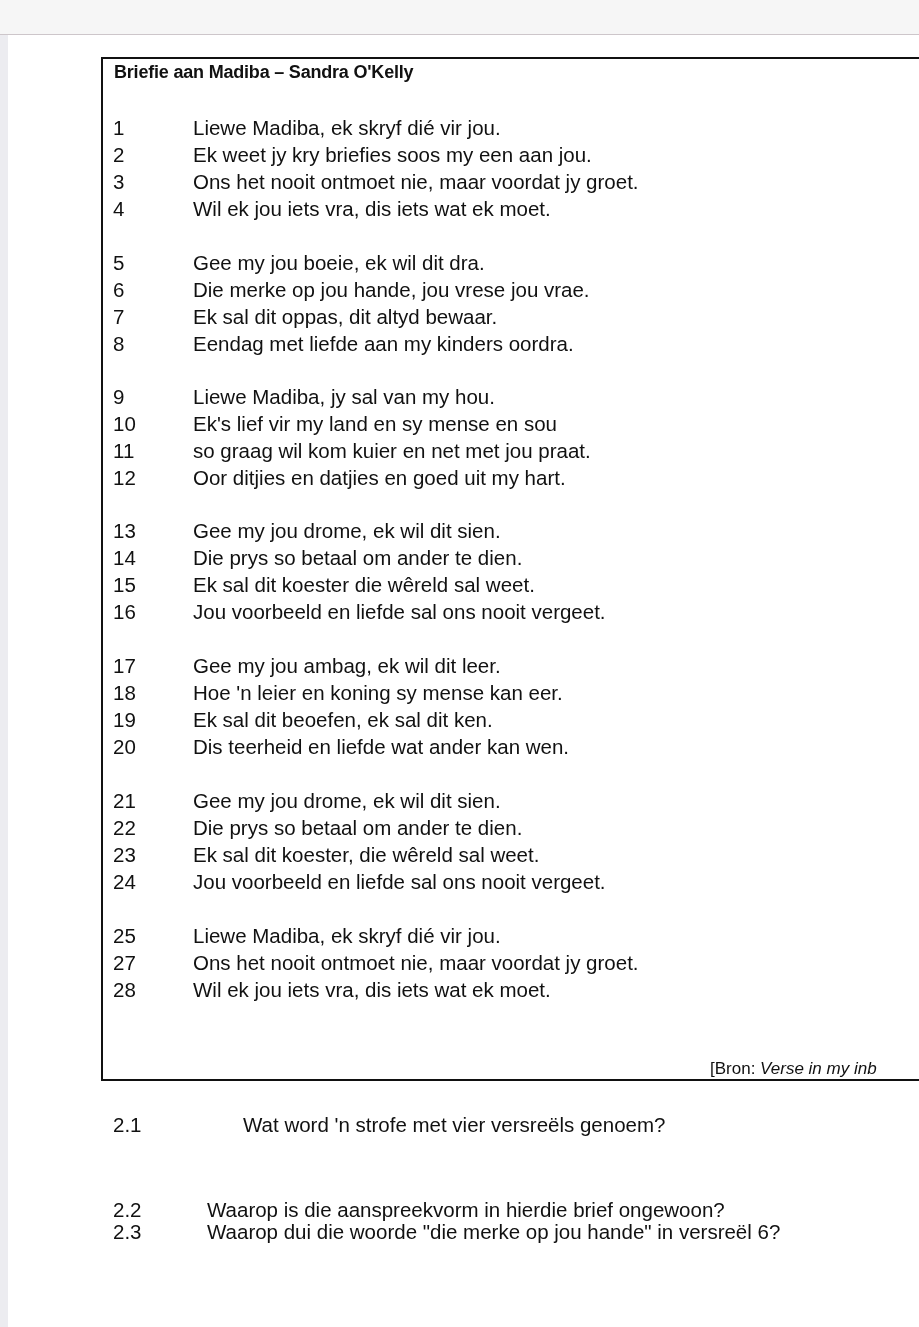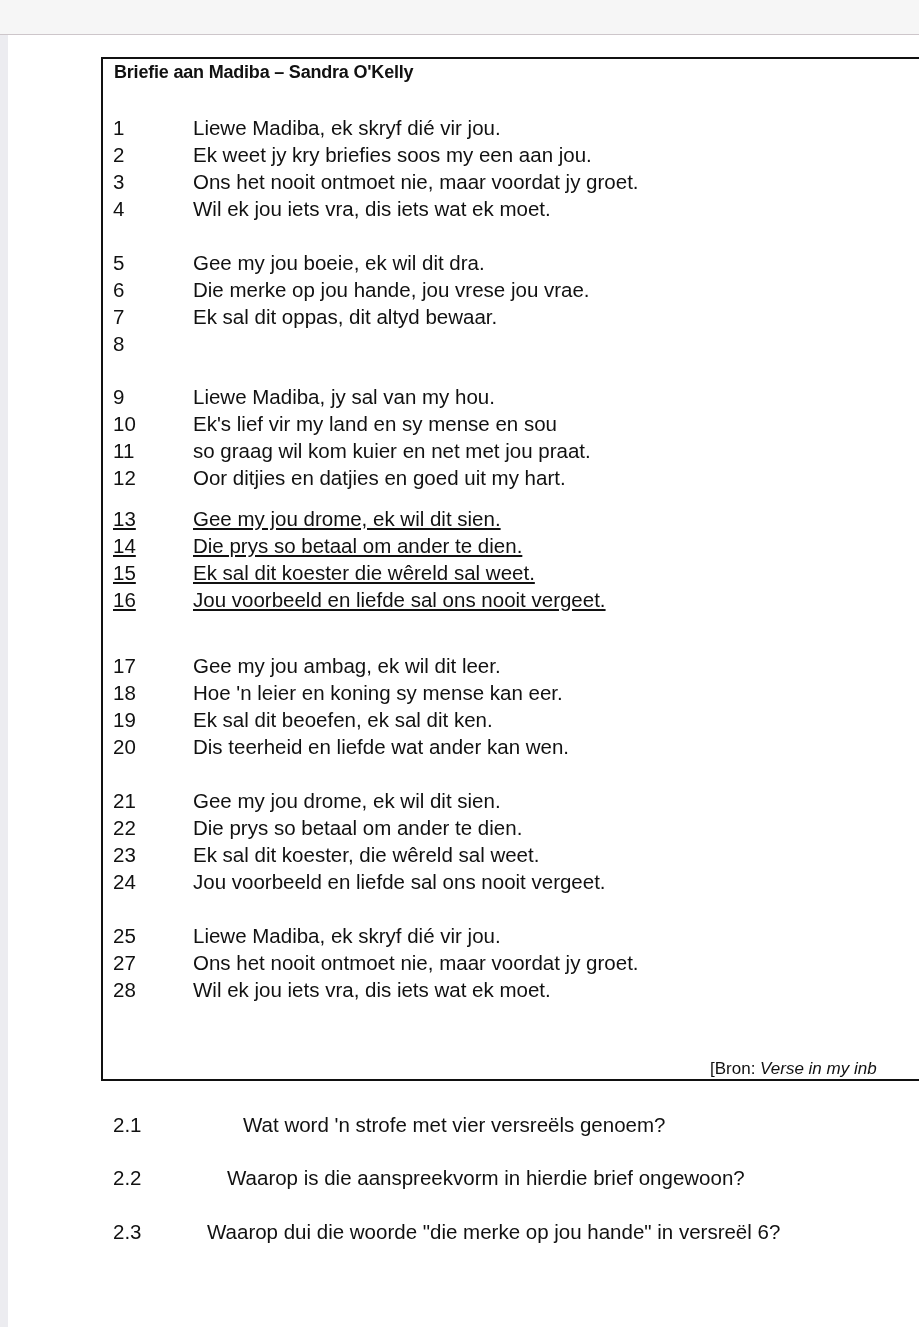--- a/index.html
+++ b/index.html
@@ -126,20 +126,21 @@
   <div class="line">
       <span class="line-num">6</span>
       <span class="line-text">Die merke op jou hande, jou vrese jou vrae.</span>
     </div>
   <div class="line">
       <span class="line-num">7</span>
       <span class="line-text">Ek sal dit oppas, dit altyd bewaar.</span>
     </div>
   <div class="line">
       <span class="line-num">8</span>
+      <span class="line-text">Eendag met liefde aan my kinders oordra.</span>
     </div>
 </div>
 
 <div class="stanza" style="top:383px;">
   <div class="line">
       <span class="line-num">9</span>
       <span class="line-text">Liewe Madiba, jy sal van my hou.</span>
     </div>
   <div class="line">
       <span class="line-num">10</span>
@@ -148,21 +149,21 @@
   <div class="line">
       <span class="line-num">11</span>
       <span class="line-text">so graag wil kom kuier en net met jou praat.</span>
     </div>
   <div class="line">
       <span class="line-num">12</span>
       <span class="line-text">Oor ditjies en datjies en goed uit my hart.</span>
     </div>
 </div>
 
-<div class="stanza" style="top:505px;text-decoration:underline;">
+<div class="stanza" style="top:517px;">
   <div class="line">
       <span class="line-num">13</span>
       <span class="line-text">Gee my jou drome, ek wil dit sien.</span>
     </div>
   <div class="line">
       <span class="line-num">14</span>
       <span class="line-text">Die prys so betaal om ander te dien.</span>
     </div>
   <div class="line">
       <span class="line-num">15</span>
@@ -226,20 +227,20 @@
       <span class="line-text">Wil ek jou iets vra, dis iets wat ek moet.</span>
     </div>
 </div>
 
 <div class="source"><span>[Bron: </span><em>Verse in my inb</em></div>
 
 <div class="question" style="top:1113px;gap:36px;">
   <span class="q-num">2.1</span>
   <span>Wat word 'n strofe met vier versreëls genoem?</span>
 </div>
-<div class="question" style="top:1166px;gap:20px;">
+<div class="question" style="top:1198px;">
   <span class="q-num">2.2</span>
   <span>Waarop is die aanspreekvorm in hierdie brief ongewoon?</span>
 </div>
 <div class="question" style="top:1220px;">
   <span class="q-num">2.3</span>
   <span>Waarop dui die woorde "die merke op jou hande" in versreël 6?</span>
 </div>
 
 </body></html>

